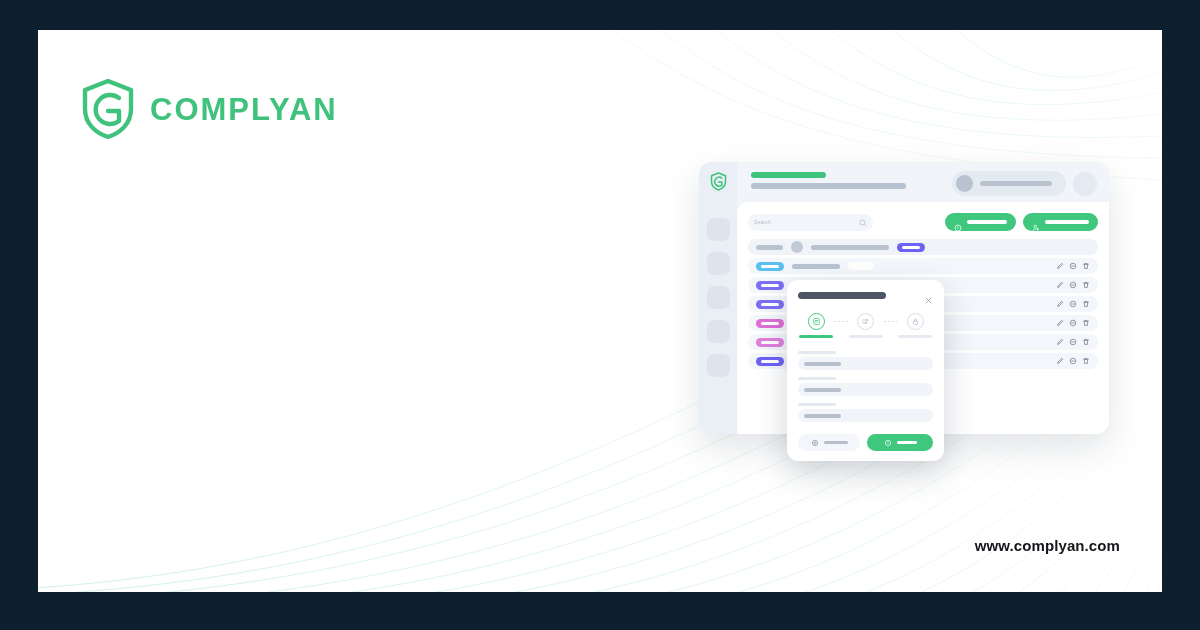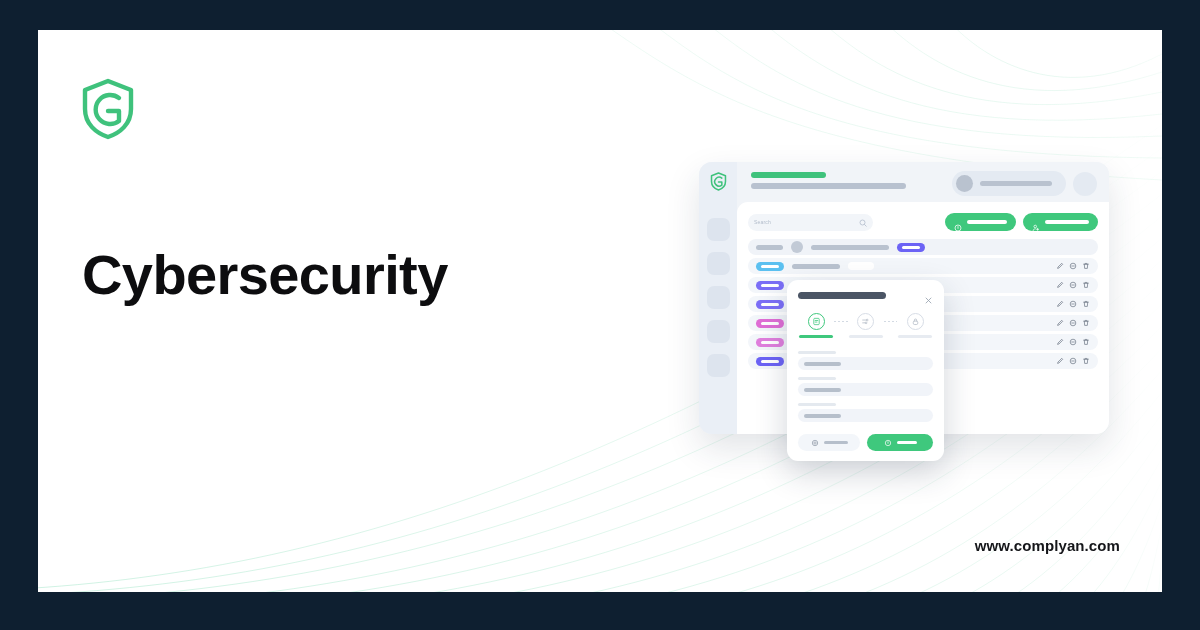--- a/index.html
+++ b/index.html
@@ -255,24 +255,24 @@
     </svg>
   </div>
 
   <div class="brand">
     <span>
       <svg class="brand-mark" viewBox="0 0 56 62" fill="none" aria-hidden="true">
         <path d="M28 3 L51 12 V31 C51 46 40 55 28 59 C16 55 5 46 5 31 V12 Z" stroke="#3fc27c" stroke-width="4.4" stroke-linejoin="round"></path>
         <path d="M39 20 A14.5 14.5 0 1 0 39 43 L39 33 L28 33" stroke="#3fc27c" stroke-width="4.4" stroke-linecap="round" stroke-linejoin="round"></path>
       </svg>
     </span>
+    <span class="brand-name">COMPLYAN</span>
   </div>
 
   <h1 class="headline">
-    <span class="l2">Cybersecurity</span>
   </h1>
 
   <div class="site-url">www.complyan.com</div>
 
   <div class="mock">
 
     <div class="app-window">
 
       <div class="app-sidebar">
         <span>

